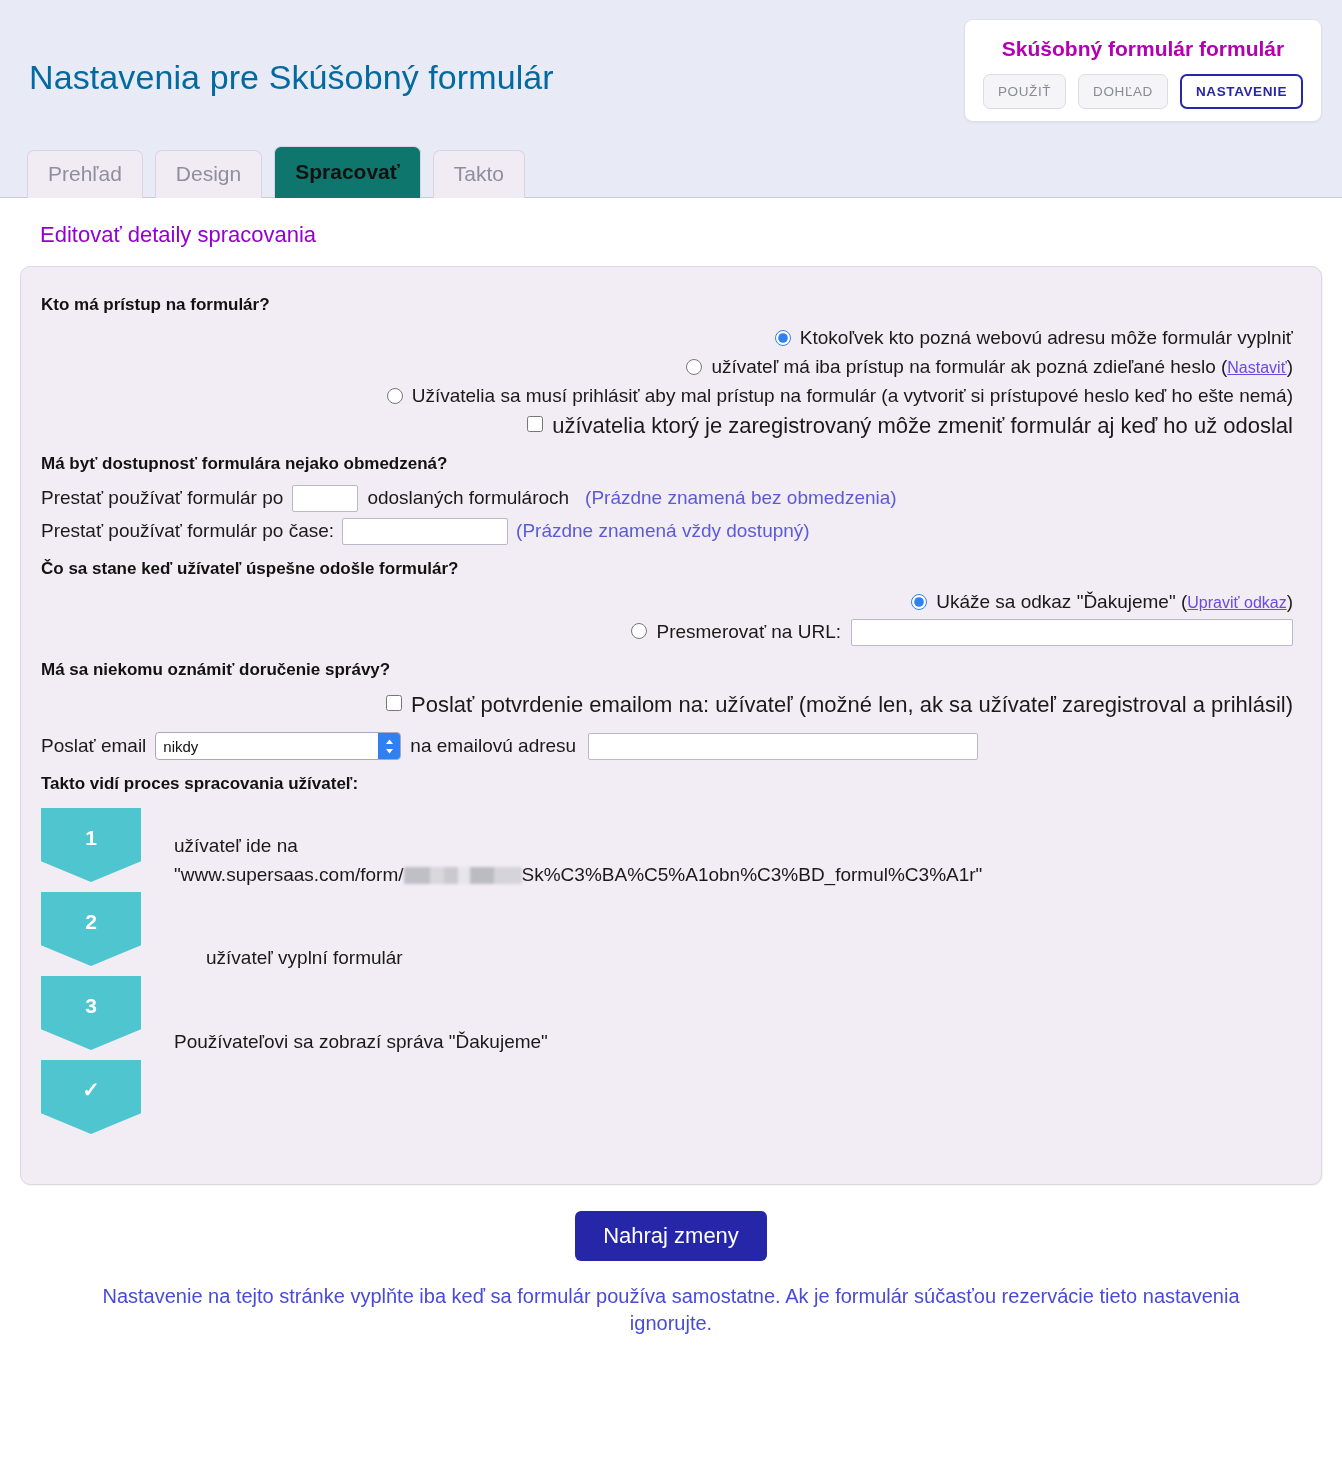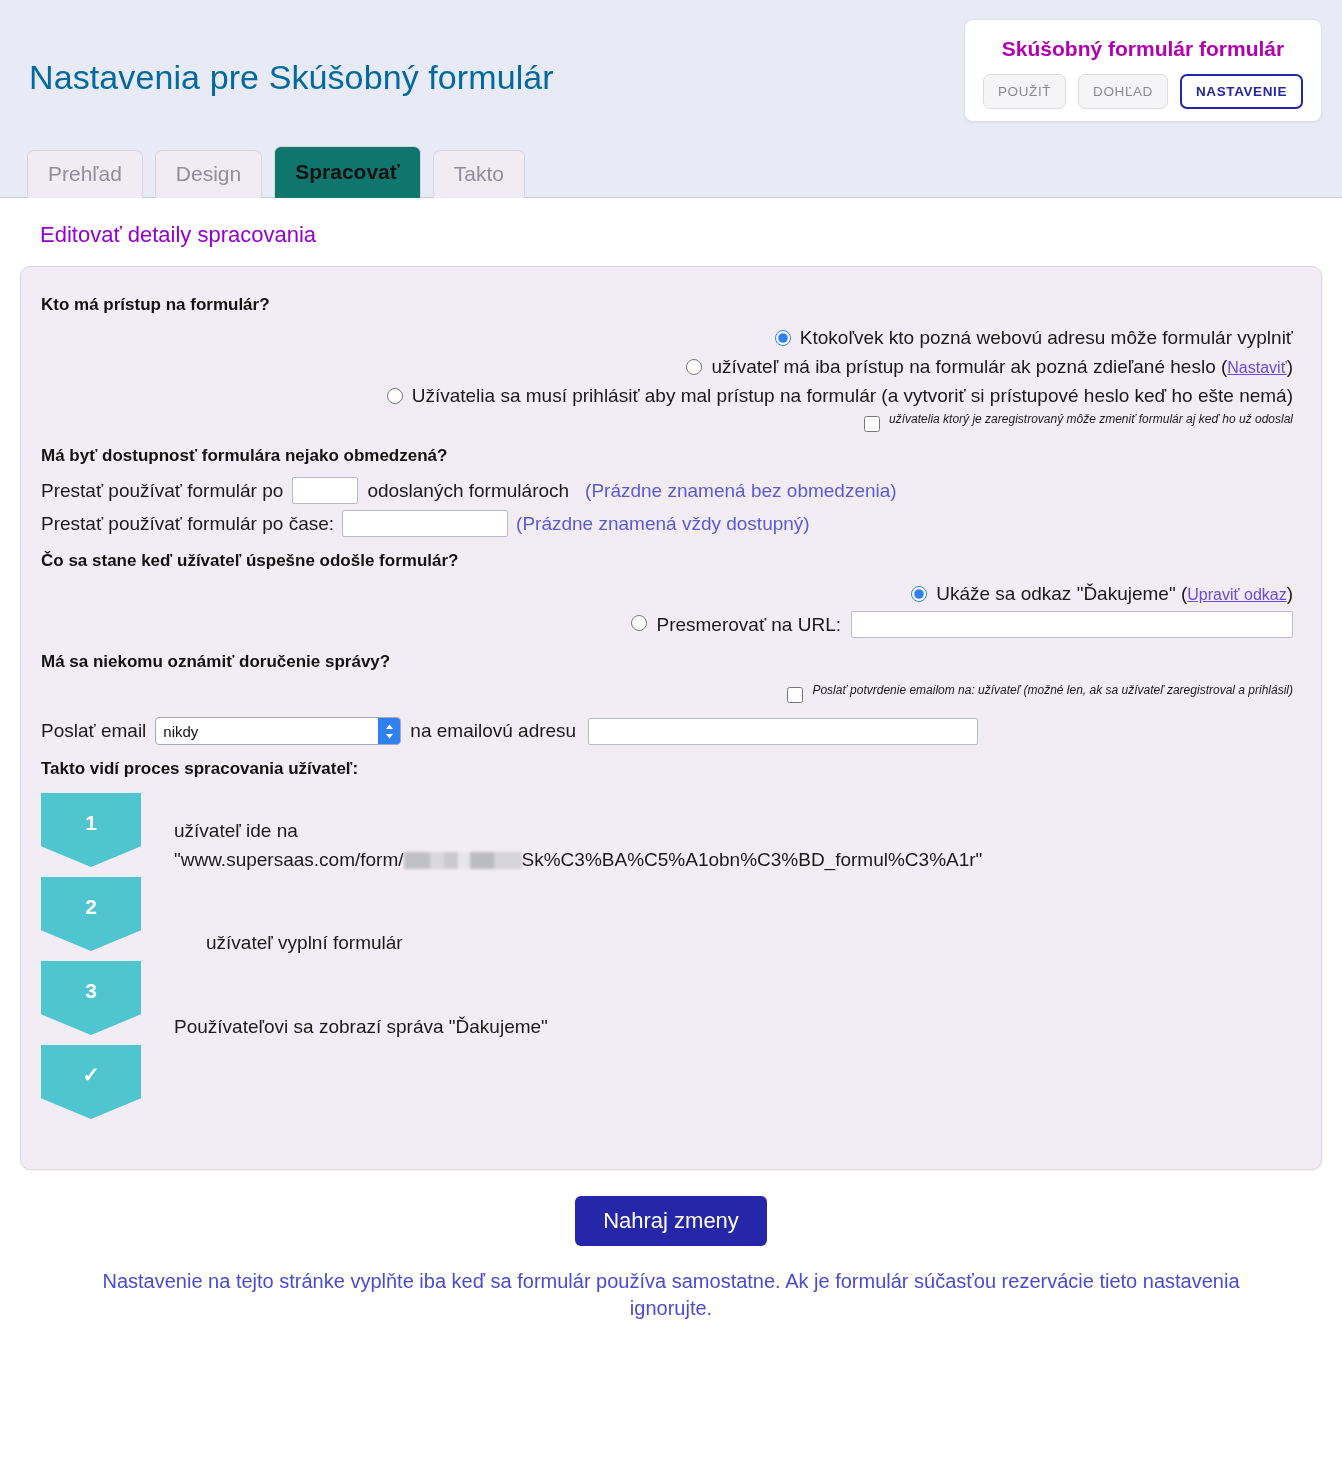--- a/index.html
+++ b/index.html
@@ -122,21 +122,21 @@
   .q-head.first { margin-top: 2px; }
 
   .opt-row { display: flex; align-items: flex-start; margin: 5px 0 5px 0; justify-content: flex-end; }
   .opt-row.indent { padding-left: 25px; }
   .opt-label {
     font-size: 19px;
     color: #1a1a1a;
     line-height: 1.25;
     margin-left: 9px;
   }
-  .opt-label.sm { font-size: 12px; font-style: italic; }
+  .opt-label.sm { font-size: 22px; }
 
   input[type="radio"], input[type="checkbox"] {
     margin: 0; margin-top: 4px;
     width: 16px; height: 16px;
     accent-color: #2f80f0;
     flex: 0 0 auto;
     cursor: pointer;
   }
   a.inline-link {
     color: #6a4ae0;

